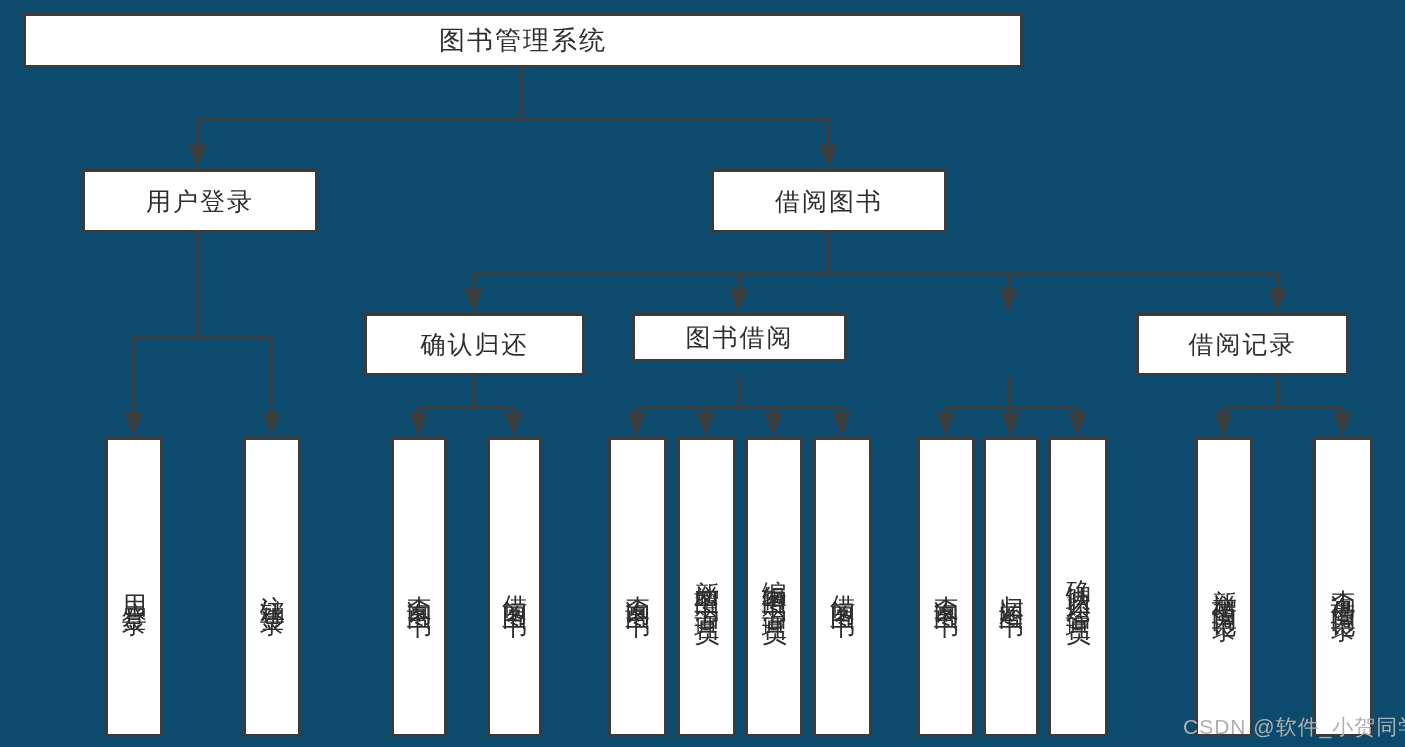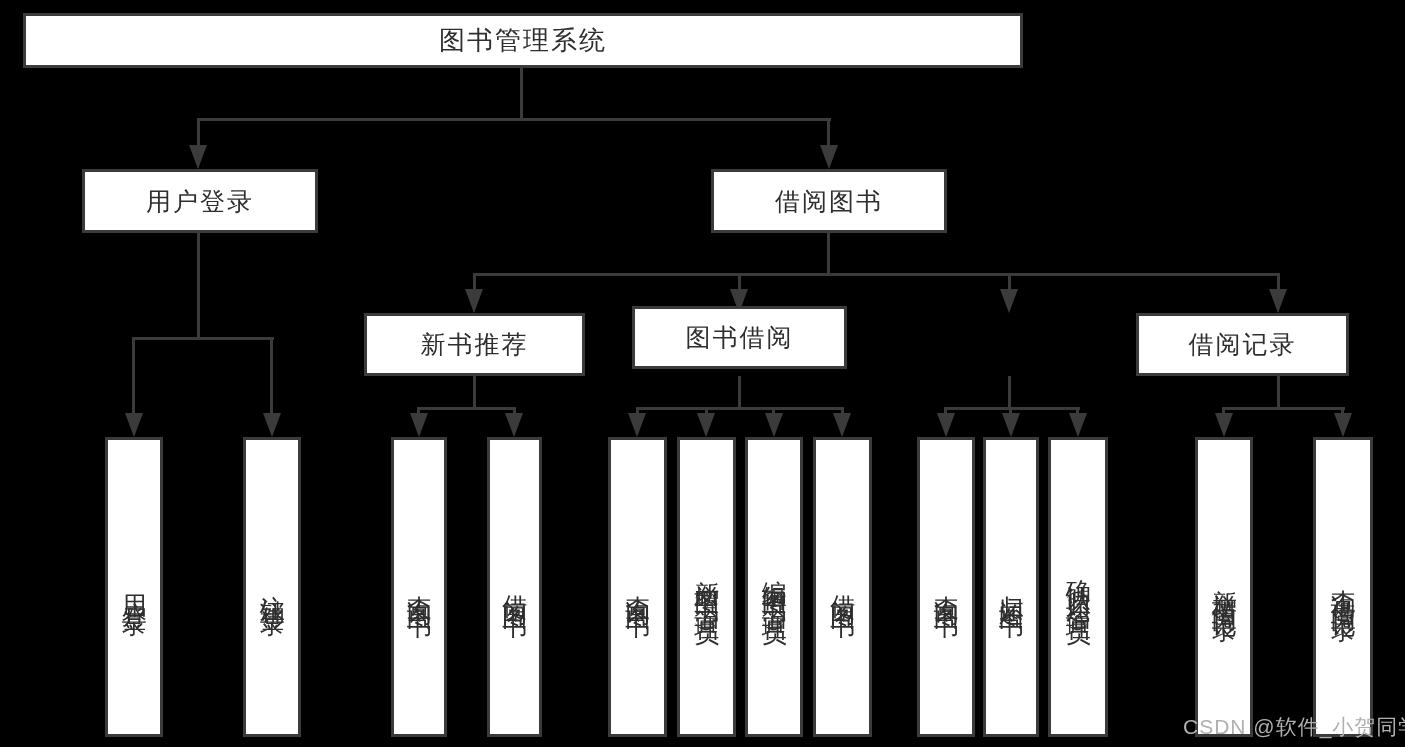--- a/index.html
+++ b/index.html
@@ -1,20 +1,20 @@
 <!DOCTYPE html>
 <html><head>
 <meta charset="utf-8">
 <style>
   html, body { margin: 0; padding: 0; background: #ffffff; }
   #stage {
     position: relative;
     width: 1405px;
     height: 747px;
-    background: #000000;
+    background: #0c4a6e;
     font-family: "Liberation Sans", sans-serif;
     overflow: hidden;
   }
   
   .bx {
     position: absolute;
     box-sizing: border-box;
     border: 3px solid #3b3b3b;
     background: #ffffff;
     display: flex;
@@ -89,23 +89,23 @@
   <div class="v" style="left:473px; top:273px; height:20px;"></div>
   <div class="ah" style="left:465px; top:289px;"></div>
   <div class="v" style="left:738px; top:273px; height:20px;"></div>
   <div class="ah" style="left:730px; top:289px;"></div>
   <div class="v" style="left:1008px; top:273px; height:20px;"></div>
   <div class="ah" style="left:1000px; top:289px;"></div>
   <div class="v" style="left:1277px; top:273px; height:20px;"></div>
   <div class="ah" style="left:1269px; top:289px;"></div>
 
   <div class="bx hlabel" style="left:364px; top:313px; width:221px; height:63px;">
-    <span>新书推荐</span>
+    <span>确认归还</span>
   </div>
-  <div class="bx hlabel" style="left:632px; top:306px; width:215px; height:63px;justify-content:center;">
+  <div class="bx hlabel" style="left:632px; top:313px; width:215px; height:49px;justify-content:center;">
     <span>图书借阅</span>
   </div>
   <div class="bx hlabel" style="left:1116px; top:313px; width:213px; height:63px;margin-left:20px;">
     <span>借阅记录</span>
   </div>
 
   <div class="v" style="left:473px; top:376px; height:31px;"></div>
   <div class="h" style="left:417px; top:407px; width:99px;"></div>
   <div class="v" style="left:417px; top:407px; height:8px;"></div>
   <div class="ah" style="left:410px; top:413px;"></div>

